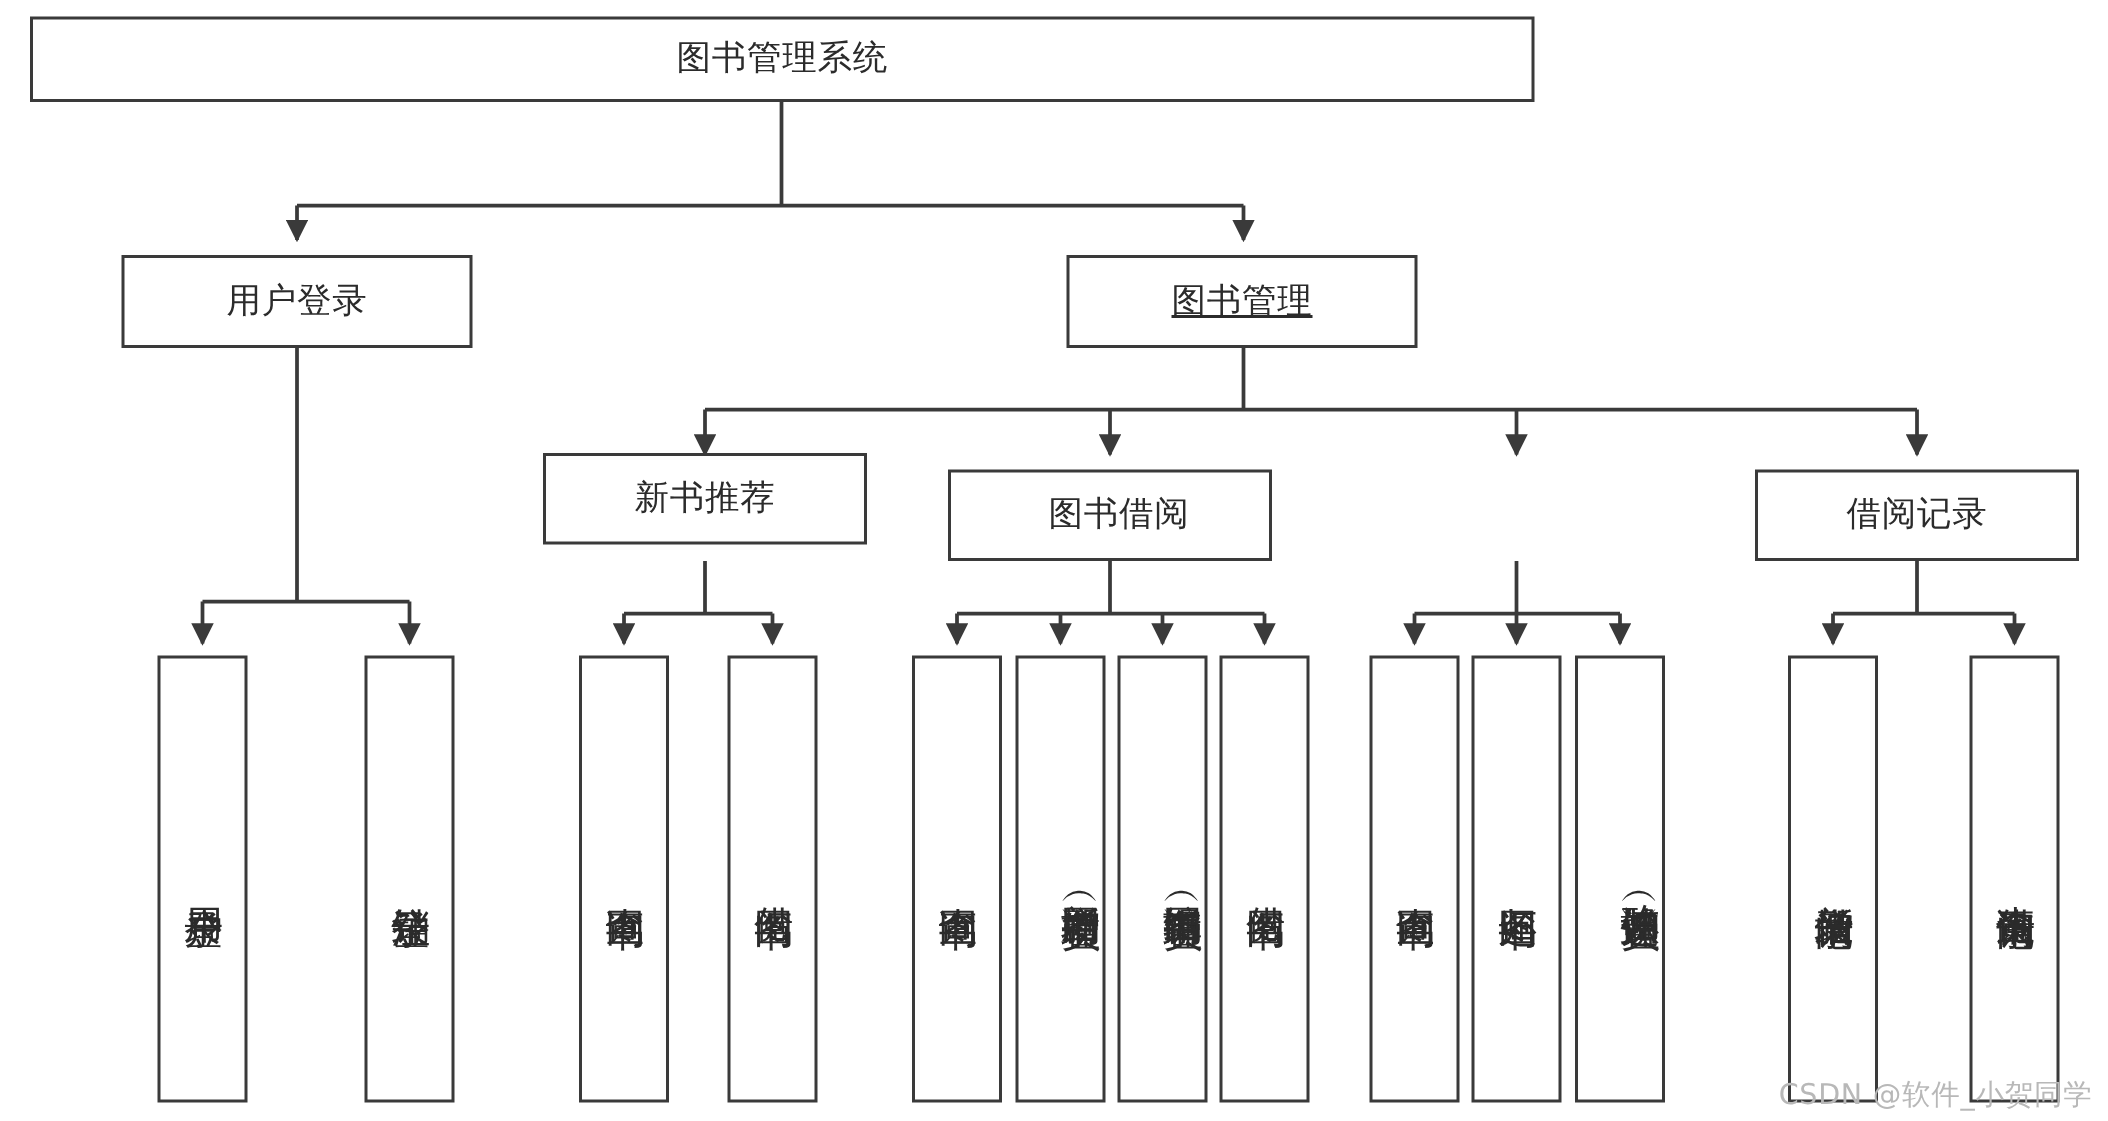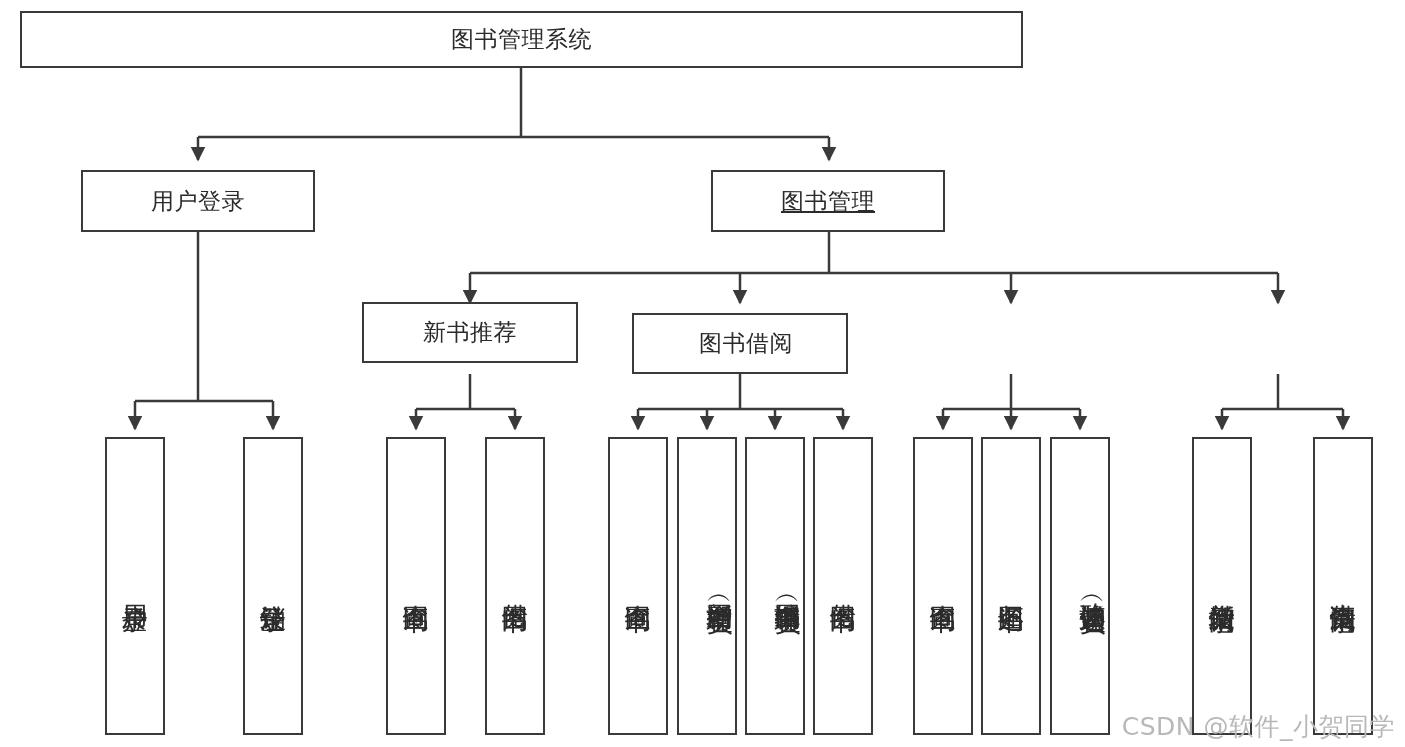--- a/index.html
+++ b/index.html
@@ -56,21 +56,21 @@
   }
   .node-v .vtext {
     writing-mode: vertical-rl;
     text-orientation: upright;
     display: block;
   }
   #watermark {
     position: absolute;
     right: 10px;
     bottom: 4px;
-    font-size: 25px;
+    font-size: 19px;
     color: #b8b8b8;
     letter-spacing: 0.5px;
     white-space: nowrap;
     z-index: 5;
   }
 </style>
 </head>
 <body>
 
 <div id="canvas">
@@ -135,20 +135,23 @@
   <div class="node node-h" style="left:711px; top:170px; width:234px; height:62px;text-decoration:underline;">
     <span>图书管理</span>
   </div>
 
   <div class="node node-h" style="left:362px; top:302px; width:216px; height:61px;">
     <span>新书推荐</span>
   </div>
   <div class="node node-h" style="left:632px; top:313px; width:216px; height:61px;padding-left:12px;">
     <span>图书借阅</span>
   </div>
+  <div class="node node-h" style="left:1170px; top:313px; width:216px; height:61px;">
+    <span>借阅记录</span>
+  </div>
 
   <div class="node node-v centered" style="left:105px; top:437px; width:60px; height:298px;">
     <span class="vtext">用户登录</span>
   </div>
   <div class="node node-v centered" style="left:243px; top:437px; width:60px; height:298px;">
     <span class="vtext">注销登录</span>
   </div>
 
   <div class="node node-v centered" style="left:386px; top:437px; width:60px; height:298px;">
     <span class="vtext">查询图书</span>

